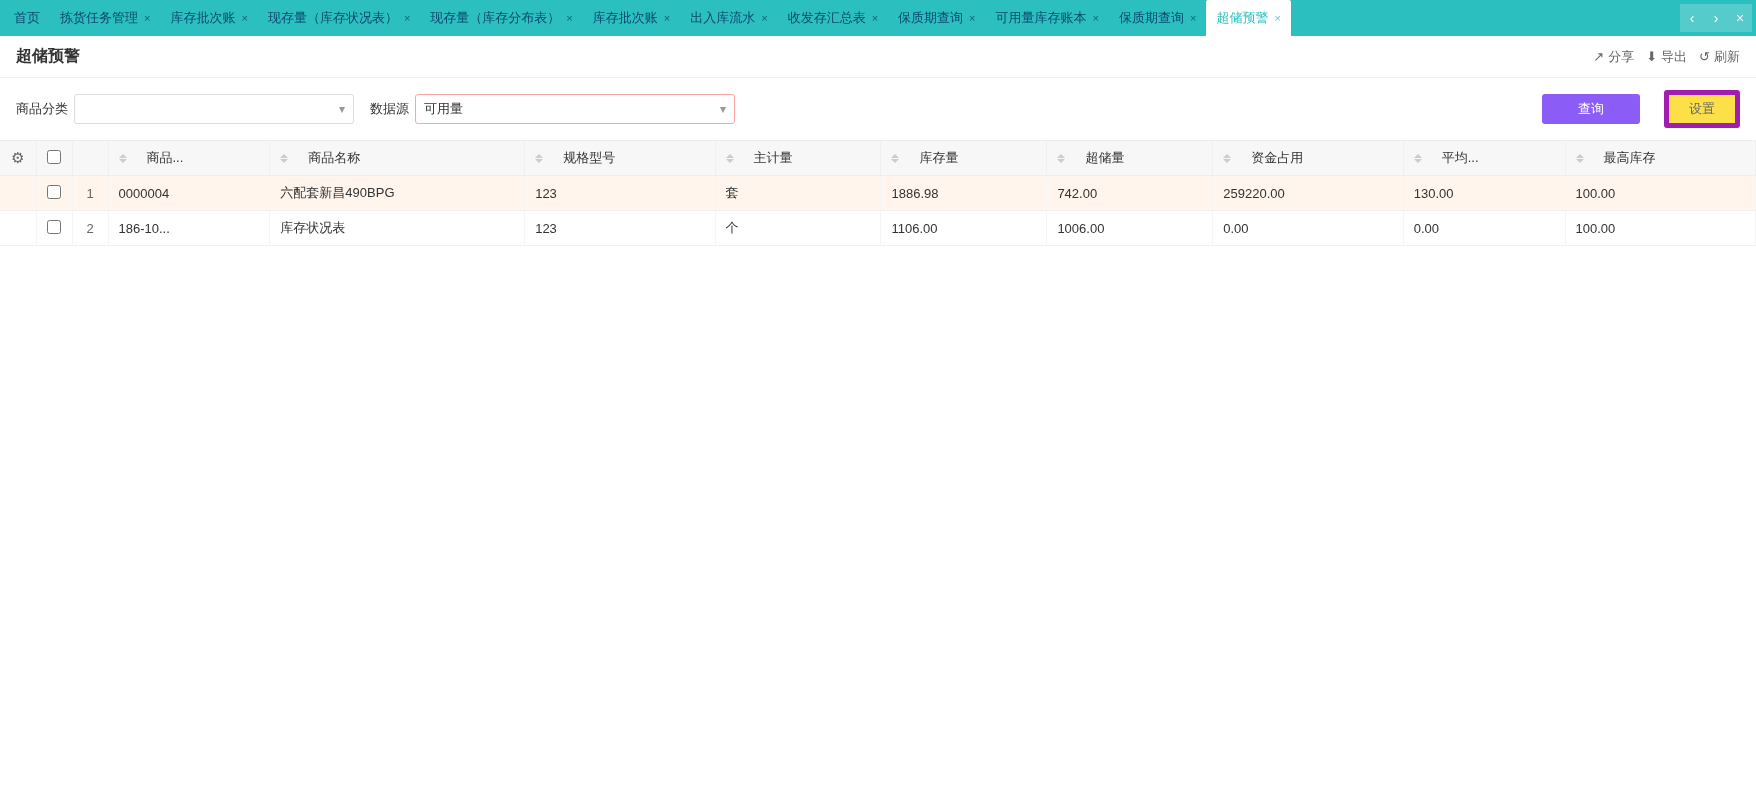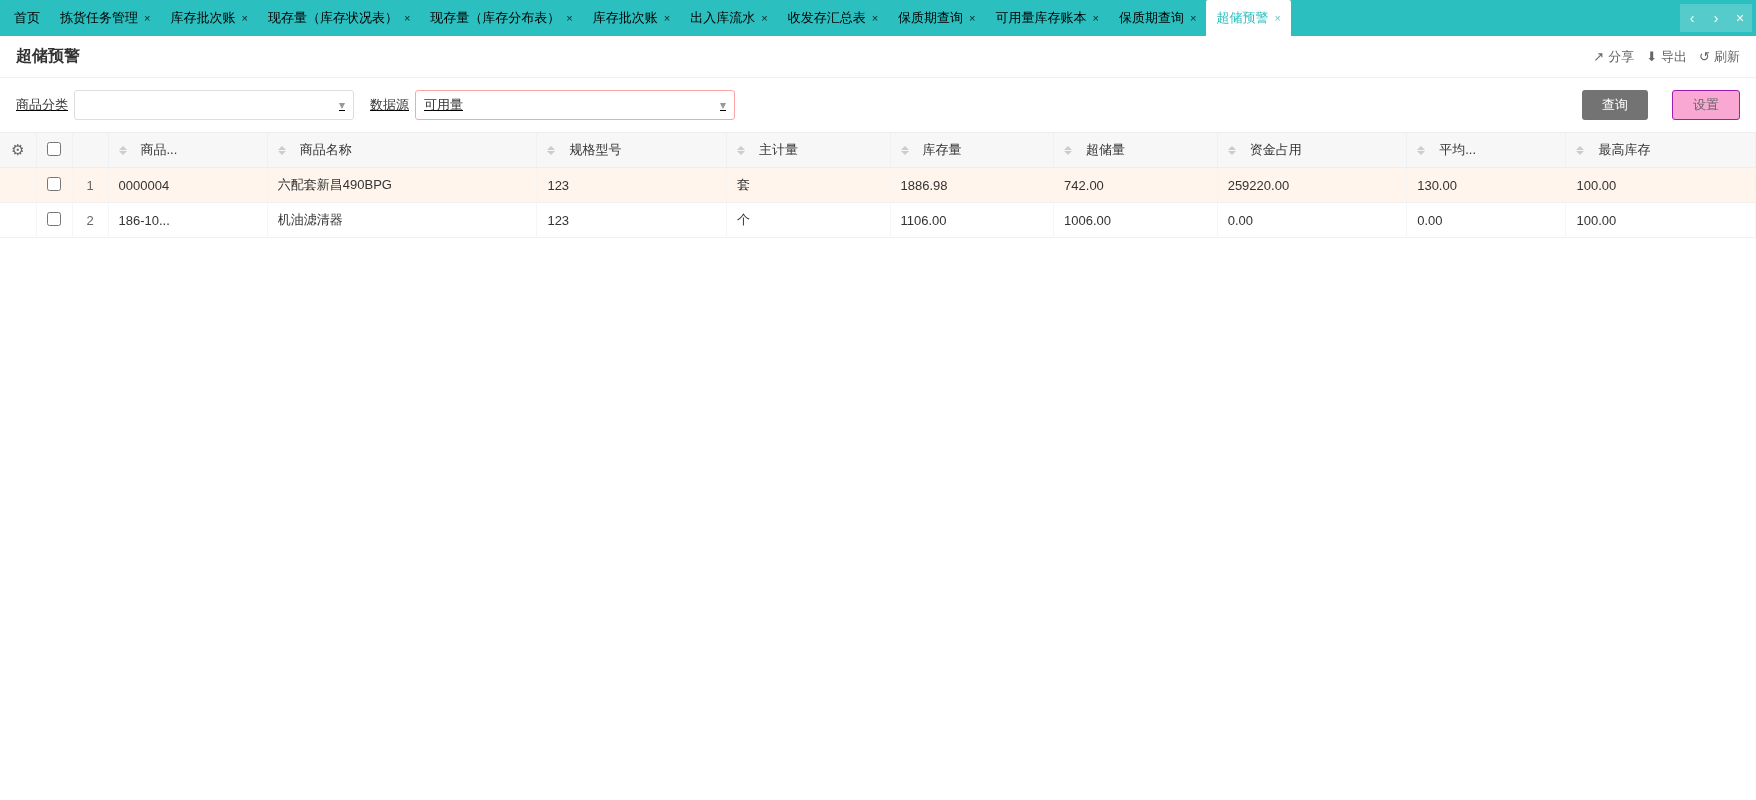--- a/index.html
+++ b/index.html
@@ -8,21 +8,21 @@
     
     .top-nav {
       display: flex;
       align-items: center;
       background: #2bbfbf;
       height: 36px;
       padding: 0 4px;
       overflow: hidden;
     }
     .top-nav .nav-item {
-      color: #000000;
+      color: #0c4a6e;
       padding: 0 10px;
       height: 36px;
       line-height: 36px;
       cursor: pointer;
       white-space: nowrap;
       font-size: 13px;
       display: flex;
       align-items: center;
       gap: 4px;
       flex-shrink: 0;
@@ -92,21 +92,20 @@
       display: flex;
       align-items: center;
       padding: 12px 16px;
       gap: 16px;
       background: #fff;
     }
     .filter-item {
       display: flex;
       align-items: center;
       gap: 6px;
-      text-decoration: underline;
     }
     .filter-label {
       color: #333;
       white-space: nowrap;
       font-size: 13px;
     }
     .filter-select {
       display: flex;
       align-items: center;
       border: 1px solid #ddd;
@@ -129,34 +128,34 @@
       padding: 4px 8px;
       cursor: pointer;
       background: #fff;
       min-width: 320px;
       justify-content: space-between;
       height: 30px;
     }
     .filter-select-small-text { color: #333; font-size: 13px; }
 
     .query-btn {
-      background: #737373;
+      background: #8b5cf6;
       color: #fff;
       border: none;
       border-radius: 3px;
-      padding: 6px 20px;
+      padding: 6px 36px;
       cursor: pointer;
       font-size: 13px;
       margin-left: auto;
     }
 
     .settings-btn {
-      background: #f9a8d4;
+      background: #fde047;
       color: #666;
-      border: 1px solid #a21caf;
+      border: 5px solid #a21caf;
       border-radius: 3px;
       padding: 5px 20px;
       cursor: pointer;
       font-size: 13px;
       margin-left: 8px;
     }
 
     
     .table-container {
       padding: 0 0;
@@ -175,21 +174,21 @@
       padding: 8px 10px;
       text-align: left;
       color: #333;
       font-weight: normal;
       border-right: 1px solid #f0f0f0;
       white-space: nowrap;
     }
     thead th .th-inner {
       display: flex;
       align-items: center;
-      gap: 14px;
+      gap: 20px;
     }
     .sort-icon {
       display: flex;
       flex-direction: column;
       gap: 1px;
       cursor: pointer;
     }
     .sort-icon span {
       display: block;
       width: 0;
@@ -461,21 +460,21 @@
     <td>130.00</td>
     <td>100.00</td>
   </tr>
           <tr>
     <td class="gear-col"></td>
     <td class="checkbox-col">
       <input type="checkbox" style="">
     </td>
     <td class="row-num">2</td>
     <td>186-10...</td>
-    <td>机油滤清器</td>
+    <td>库存状况表</td>
     <td>123</td>
     <td>个</td>
     <td>1106.00</td>
     <td>1006.00</td>
     <td>0.00</td>
     <td>0.00</td>
     <td>100.00</td>
   </tr>
         </tbody>
     </table>

